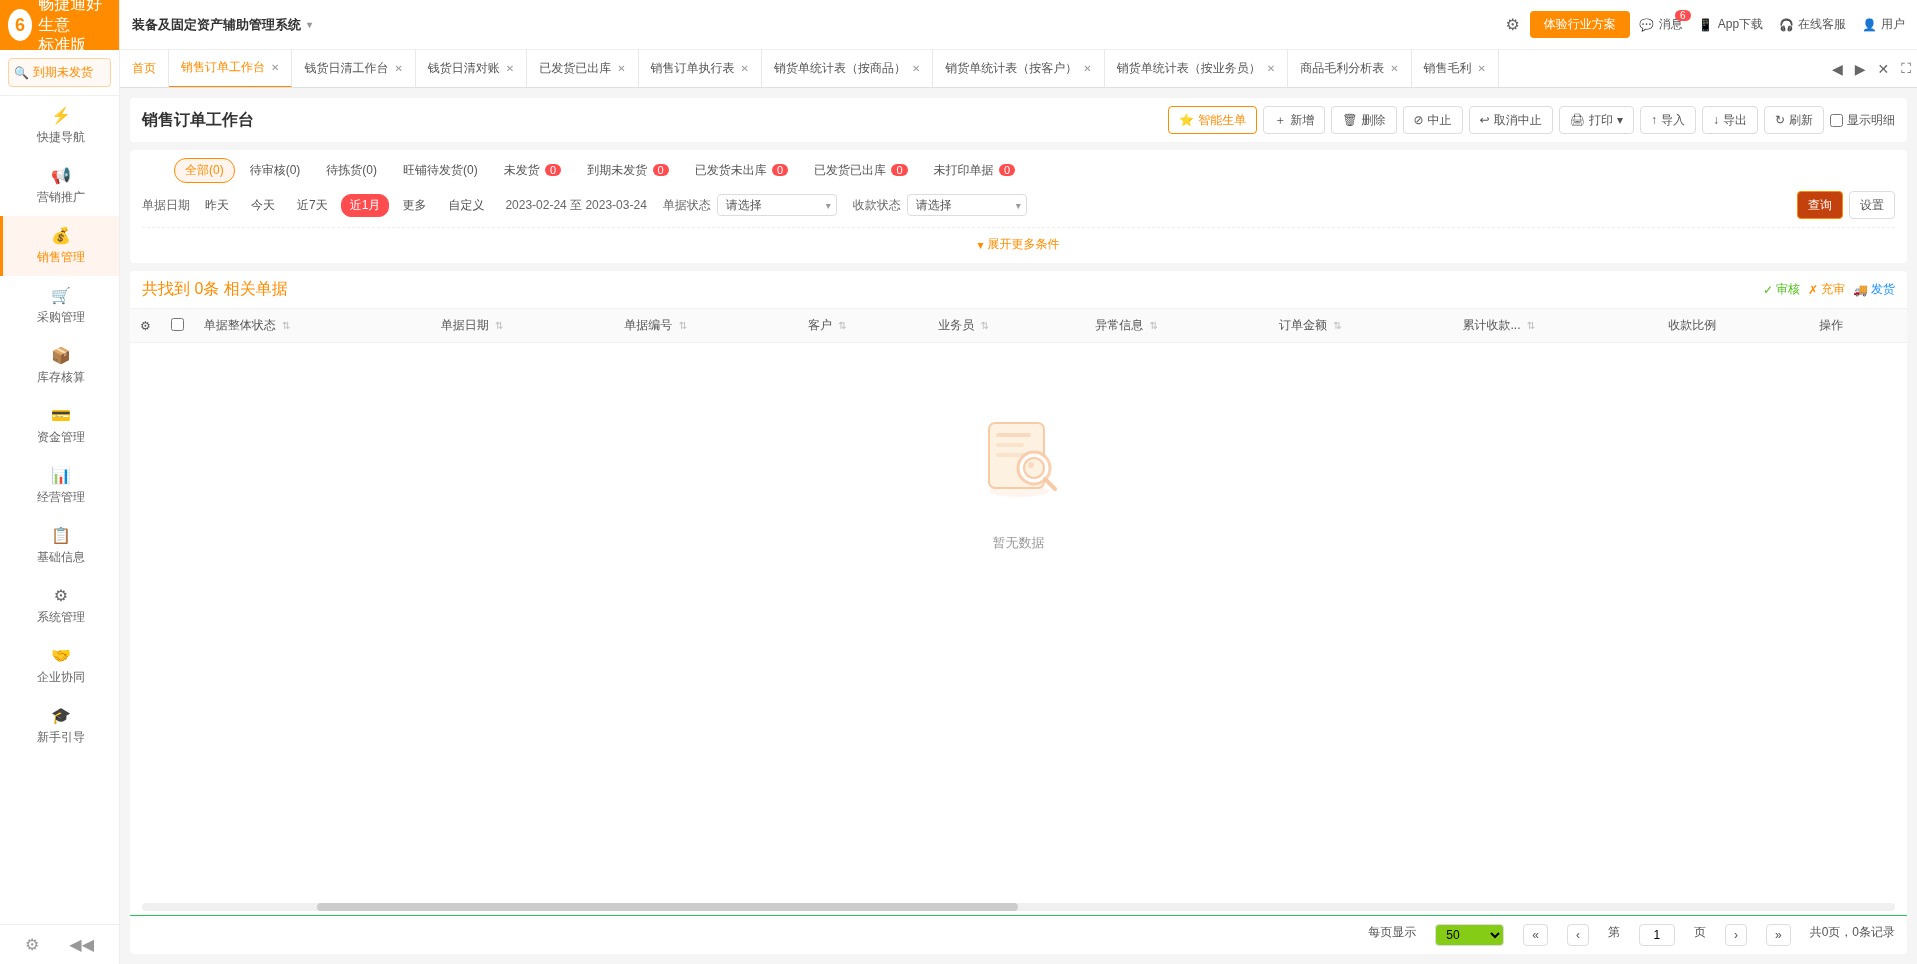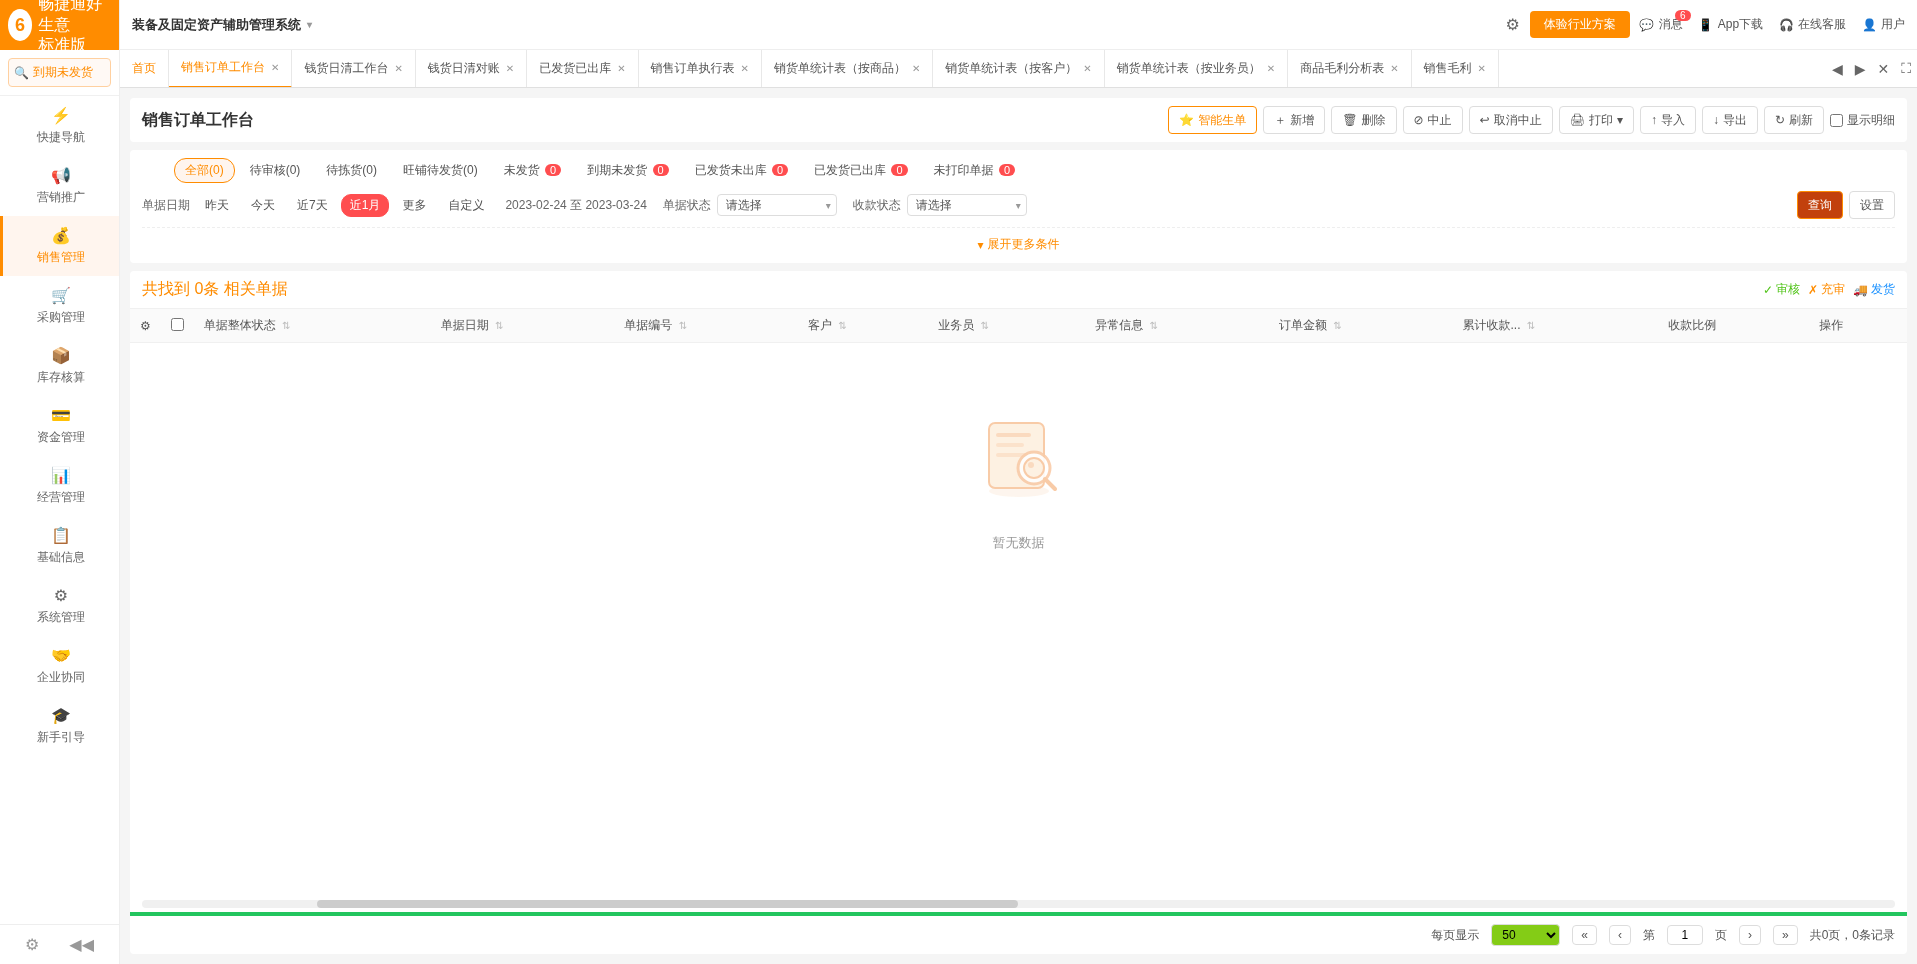--- a/index.html
+++ b/index.html
@@ -83,21 +83,21 @@
     table { width: 100%; border-collapse: collapse; font-size: 12px; }
     thead tr { background: #fafafa; }
     th { padding: 8px 10px; text-align: left; color: #555; font-weight: 500; border-bottom: 1px solid #f0f0f0; white-space: nowrap; }
     th .sort-icon { color: #bbb; font-size: 10px; margin-left: 3px; }
 
     
     .empty-state { flex: 1; display: flex; flex-direction: column; align-items: center; justify-content: space-between; gap: 12px; padding: 60px 0; }
     .empty-text { color: #999; font-size: 13px; }
 
     
-    .pagination { display: flex; align-items: center; justify-content: flex-end; padding: 8px 12px; border-top: 4px solid #22c55e; gap: 12px; font-size: 12px; color: #555; }
+    .pagination { display: flex; justify-content: flex-end; padding: 8px 12px; border-top: 1px solid #22c55e; gap: 19px; font-size: 12px; color: #555; }
     .pagination-select { border: 1px solid #ddd; border-radius: 4px; padding: 2px 20px 2px 6px; font-size: 12px; background: #84cc16; cursor: pointer; }
     .pagination-btn { background: none; border: 1px solid #ddd; border-radius: 4px; padding: 2px 8px; cursor: pointer; color: #555; font-size: 12px; }
     .pagination-input { border: 1px solid #ddd; border-radius: 4px; padding: 2px 6px; width: 36px; text-align: center; font-size: 12px; }
 
     
     .table-hscroll { height: 8px; background: #f0f0f0; margin: 0 12px; border-radius: 4px; position: relative; margin-bottom: 4px; }
     .table-hscroll-thumb { height: 8px; width: 40%; background: #ccc; border-radius: 4px; position: absolute; left: 10%; }
   </style>
 </head>
 <body>

